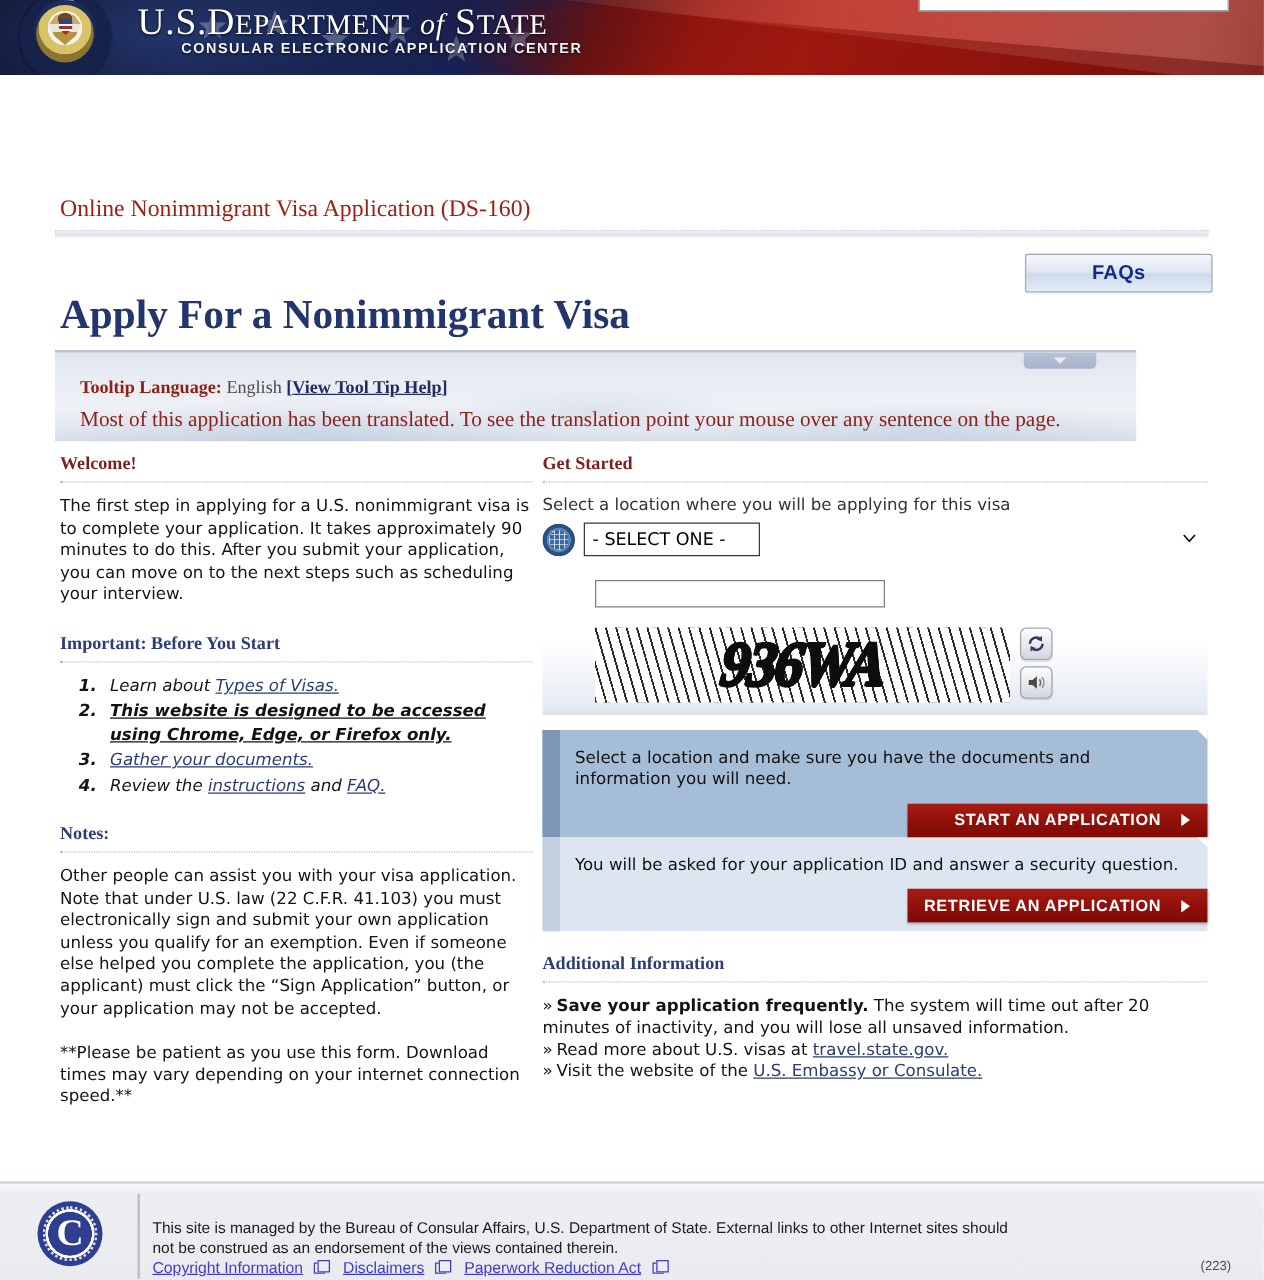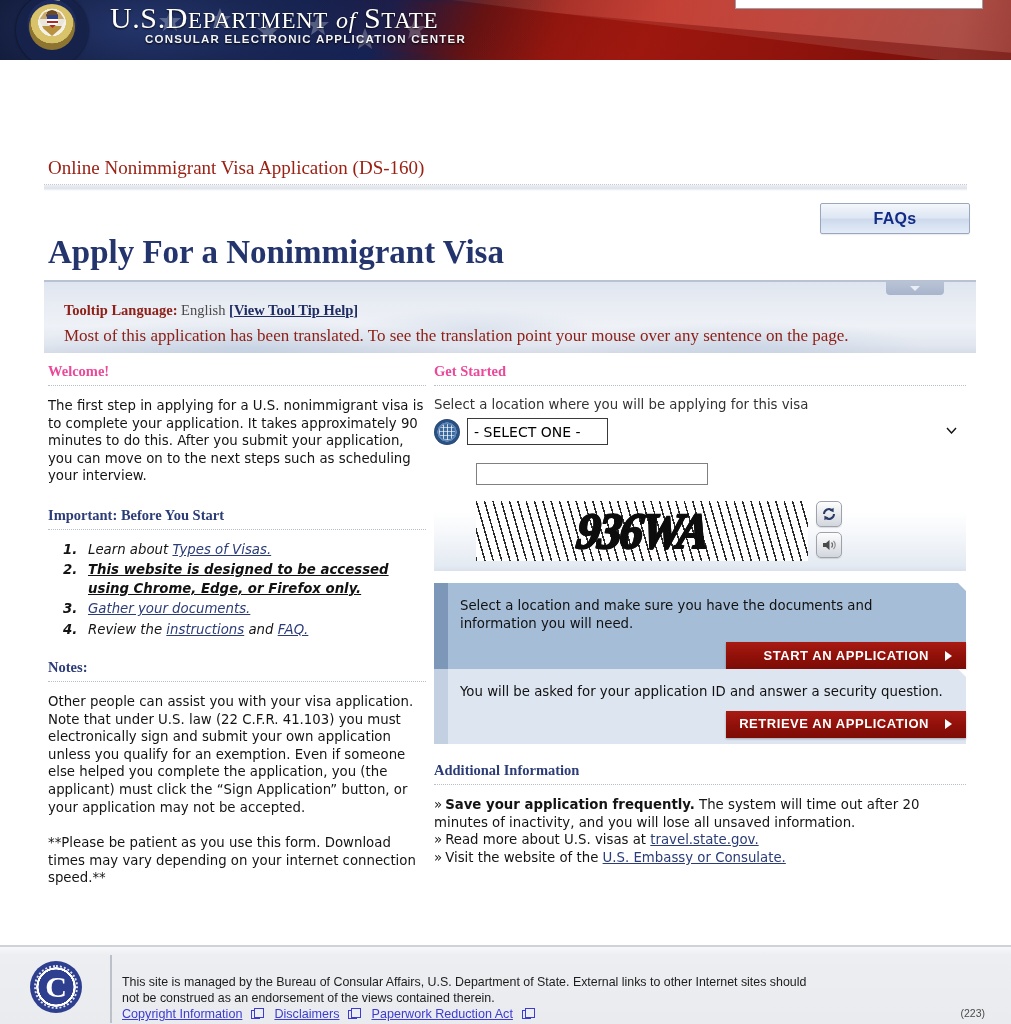--- a/index.html
+++ b/index.html
@@ -175,21 +175,21 @@
     letter-spacing: .3px;
     display: flex; align-items: center; justify-content: center;
     cursor: pointer;
     box-shadow: 0 1px 1px rgba(0,0,0,.08);
   }
 
   
   .tip-bar {
     position: absolute;
     left: 44px; top: 220px;
-    width: 932px; height: 73px;
+    width: 865px; height: 73px;
     background:
       radial-gradient(ellipse 300px 40px at 200px 66px, rgba(150,175,205,.30) 0%, rgba(150,175,205,0) 72%),
       radial-gradient(ellipse 250px 34px at 700px 64px, rgba(150,175,205,.26) 0%, rgba(150,175,205,0) 72%),
       radial-gradient(ellipse 160px 26px at 430px 46px, rgba(160,180,210,.22) 0%, rgba(160,180,210,0) 74%),
       linear-gradient(180deg, #dfe5ef 0%, #e8ecf3 30%, #eef1f6 62%, #e2e7f0 88%, #d7dde8 100%);
     border-top: 2px solid #b9c2d2;
     overflow: hidden;
   }
   .tip-collapse {
     position: absolute;
@@ -231,21 +231,21 @@
   
   .col-left  { position: absolute; left: 48px;  top: 303px; width: 378px; }
   .col-right { position: absolute; left: 434px; top: 303px; width: 532px; }
 
   .sec-head {
     font-family: "Liberation Serif", "DejaVu Serif", serif;
     font-size: 14.5px;
     font-weight: bold;
     padding-bottom: 5px;
   }
-  .sec-head.red  { color: #ec4899; }
+  .sec-head.red  { color: #7f1d1d; }
   .sec-head.blue { color: #2b3c77; }
   .sec-rule {
     height: 0;
     border-top: 1px dotted #b9bec9;
     margin-bottom: 11px;
   }
 
   .body-txt {
     font-family: "DejaVu Sans", sans-serif;
     font-size: 13.3px;

